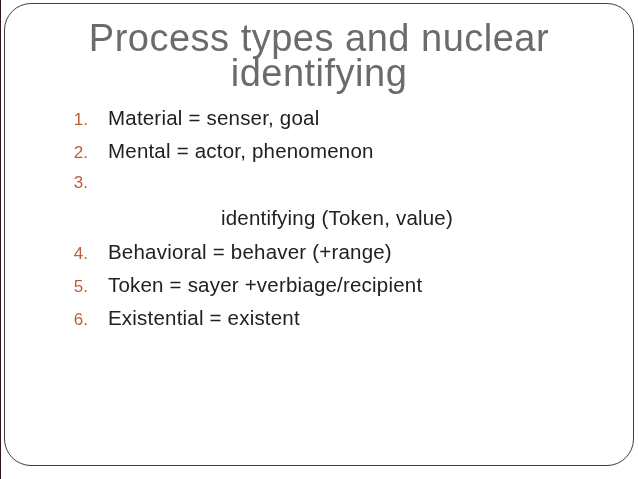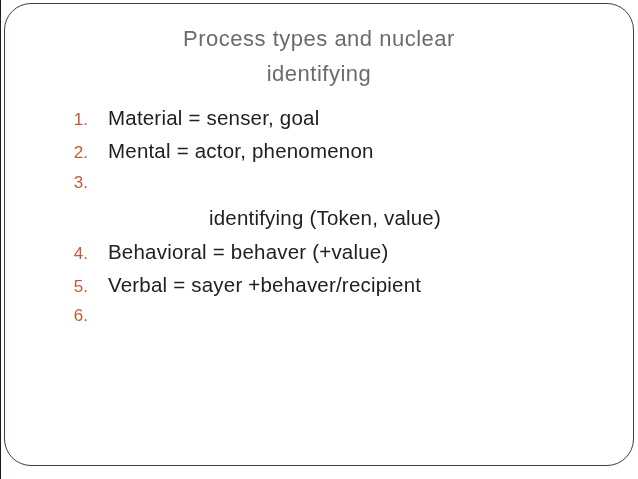--- a/index.html
+++ b/index.html
@@ -31,21 +31,21 @@
     border: 1px solid var(--border-color, #3f3f3f);
     border-radius: 27px;
     box-sizing: border-box;
   }
   .slide-title {
     position: absolute;
     top: 21px;
     left: 30px;
     right: 30px;
     text-align: center;
-    font-size: 22px;
+    font-size: 38px;
     line-height: 35px;
     color: var(--title-color, #6b6b6b);
     letter-spacing: 0.5px;
   }
   .bullet-list {
     position: absolute;
     top: 106px;
     left: 64px;
     right: 24px;
   }
@@ -70,21 +70,21 @@
     white-space: nowrap;
   }
   .bullet-subrow {
     height: 33.4px;
     box-sizing: border-box;
     padding-left: 141px;
     display: flex;
     align-items: baseline;
   }
   .bullet-subrow .bullet-text {
-    margin-left: 4px;
+    margin-left: 16px;
   }
 </style>
 </head>
 <body>
 
 <div class="edge-line"></div>
 
 <div class="slide-frame"></div>
 
 <div class="slide-title">
@@ -102,22 +102,23 @@
     <span class="bullet-text">Mental = actor, phenomenon</span>
   </div>
   <div class="bullet-row">
     <span class="bullet-num">3.</span>
   </div>
   <div class="bullet-subrow">
     <span class="bullet-text">identifying (Token, value)</span>
   </div>
   <div class="bullet-row">
     <span class="bullet-num">4.</span>
-    <span class="bullet-text">Behavioral = behaver (+value)</span>
+    <span class="bullet-text">Behavioral = behaver (+range)</span>
   </div>
   <div class="bullet-row">
     <span class="bullet-num">5.</span>
-    <span class="bullet-text">Verbal = sayer +behaver/recipient</span>
+    <span class="bullet-text">Token = sayer +verbiage/recipient</span>
   </div>
   <div class="bullet-row">
     <span class="bullet-num">6.</span>
+    <span class="bullet-text">Existential = existent</span>
   </div>
 </div>
 
 </body></html>

